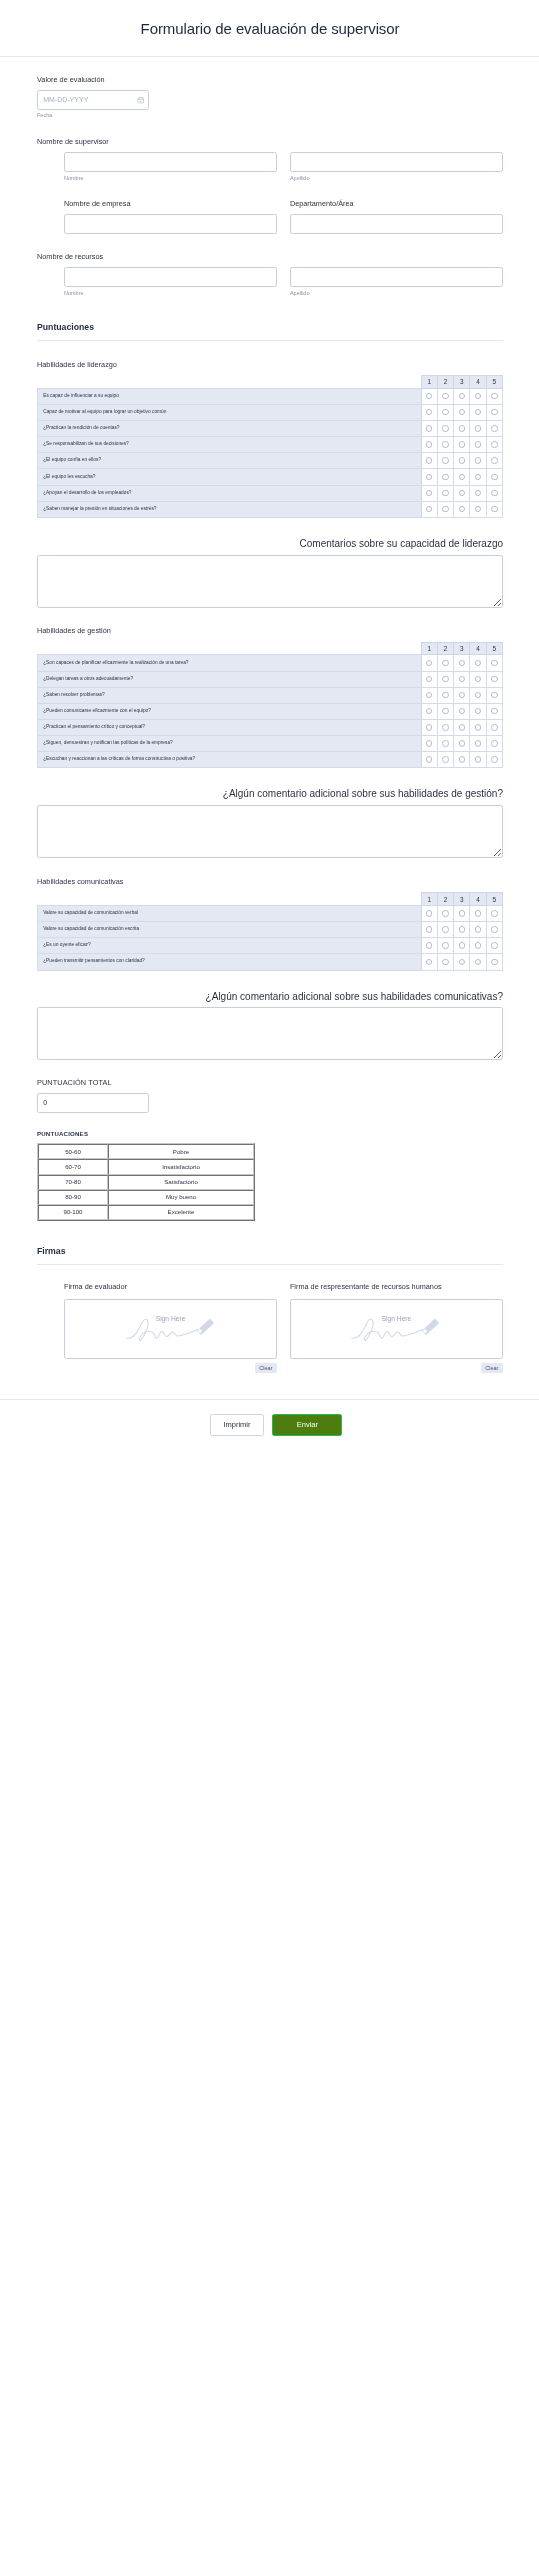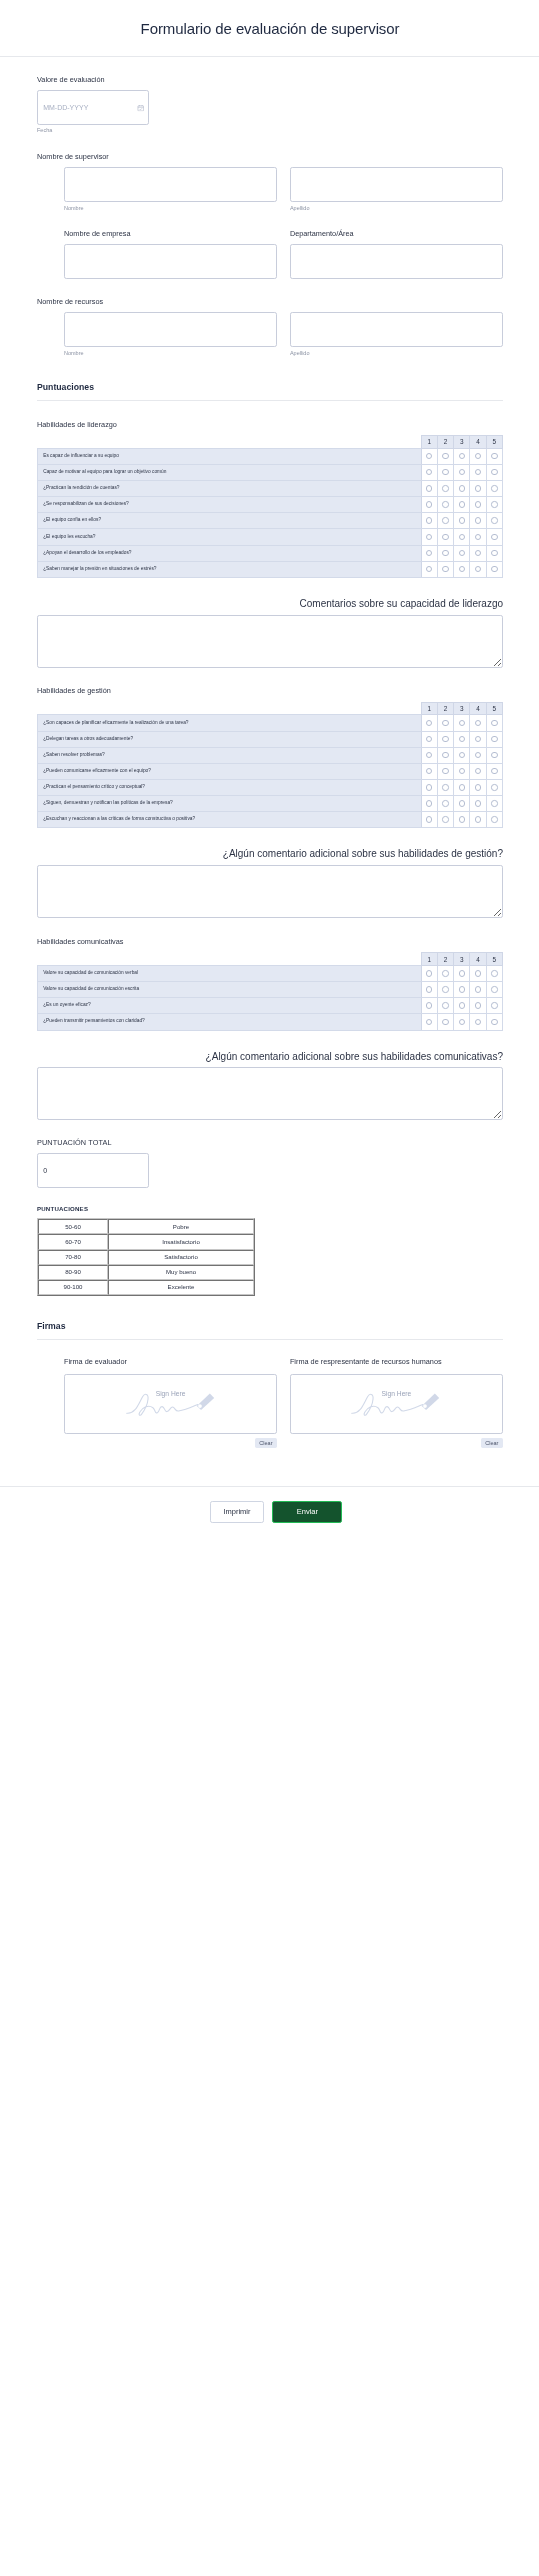--- a/index.html
+++ b/index.html
@@ -39,21 +39,21 @@
     line-height: 1.35;
   }
   .sublabel {
     font-size: 5.5px;
     color: #8c93a4;
     margin-top: 2.9px;
     line-height: 1.3;
   }
   .text-input {
     width: 100%;
-    height: 35px;
+    height: 20px;
     border: 0.6px solid #c8cddb;
     border-radius: 2.3px;
     background: #fff;
     font-family: "Liberation Sans", sans-serif;
     font-size: 7px;
     color: #2c3345;
     padding: 0 5.2px;
     outline: none;
   }
   .text-input::placeholder { color: #a7afc2; }
@@ -244,21 +244,21 @@
     border-radius: 1.7px;
     font-family: "Liberation Sans", sans-serif;
     font-size: 5.5px;
     color: #4a5268;
     padding: 2.3px 4.6px;
     cursor: pointer;
   }
 
   
   .footer {
-    margin-top: 23px;
+    margin-top: 11px;
     border-top: 0.6px solid #e6e8ec;
     padding: 14px 0 15px 12px;
     display: flex;
     justify-content: center;
     gap: 8.1px;
   }
   .btn {
     font-family: "Liberation Sans", sans-serif;
     font-size: 7.5px;
     border-radius: 2.3px;
@@ -266,21 +266,21 @@
     cursor: pointer;
     line-height: 1.2;
   }
   .btn-print {
     background: #fff;
     border: 0.6px solid #cfd5e2;
     color: #2c3345;
     min-width: 46px;
   }
   .btn-submit {
-    background: #14532d;
+    background: #4d7c0f;
     border: 0.6px solid #22bb55;
     color: #ffffff;
     min-width: 70px;
   }
   .spacer-lg { height: 15px; }
 </style>
 </head>
 <body>
 
 <div class="page">

